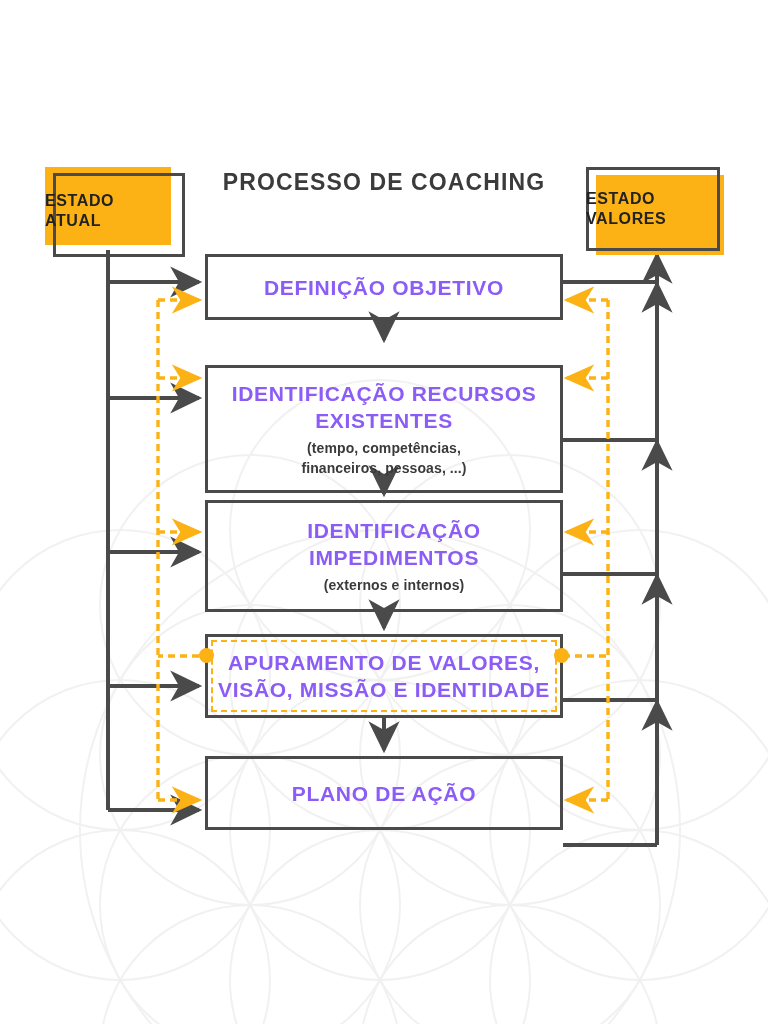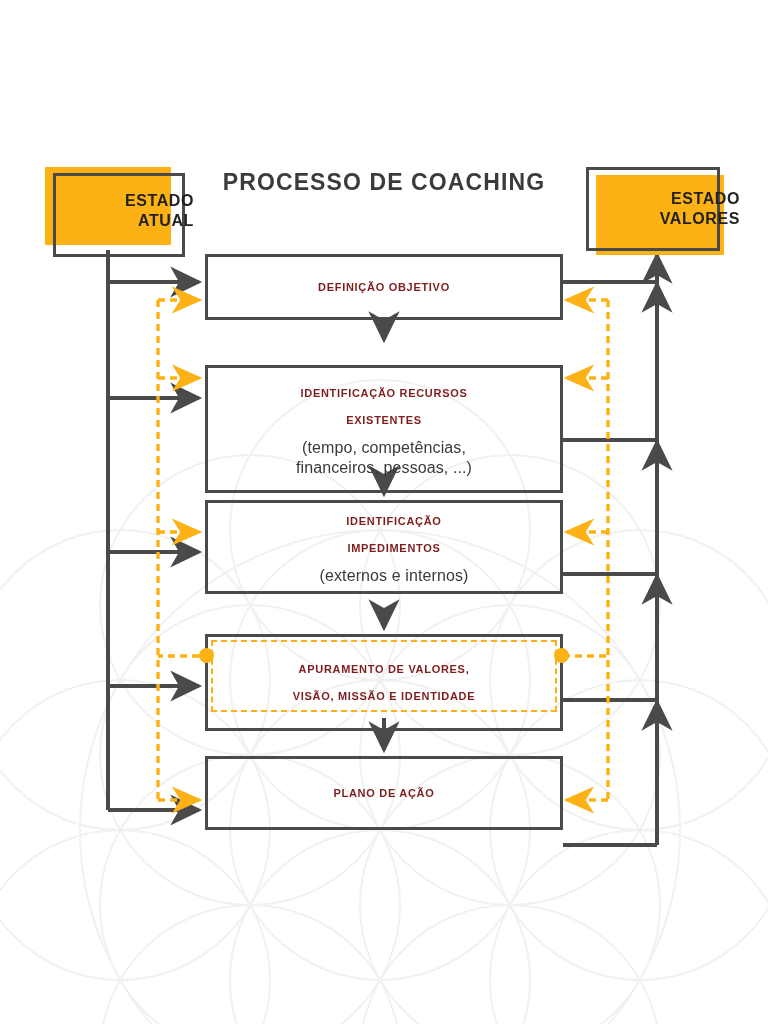--- a/index.html
+++ b/index.html
@@ -28,23 +28,23 @@
     letter-spacing:1.1px;
     color:#3b3b3b;
   }
 
   
   .badge{position:absolute;}
   .badge .fill{position:absolute;background:#fcb215;}
   .badge .frame{position:absolute;border:3.5px solid #4a4a4a;box-sizing:border-box;}
   .badge .txt{
     position:absolute;left:0;right:0;
-    text-align:right;
+    text-align:left;
     font-size:16px;font-weight:bold;letter-spacing:.6px;
-    color:#222;line-height:20px;margin-left:16px;
+    color:#222;line-height:20px;
   }
 
   #badge-atual{left:45px;top:167px;width:140px;height:90px;}
   #badge-atual .fill {left:0px;  top:0px;  width:126px;height:78px;}
   #badge-atual .frame{left:8px;  top:6px;  width:132px;height:84px;}
   #badge-atual .txt  {top:24px;width:133px;}
 
   #badge-desejado{left:586px;top:167px;width:142px;height:92px;}
   #badge-desejado .fill {left:10px;top:8px; width:128px;height:80px;}
   #badge-desejado .frame{left:0px; top:0px; width:134px;height:84px;}
@@ -55,31 +55,31 @@
     position:absolute;
     left:205px;width:358px;
     border:3.5px solid #4a4a4a;
     box-sizing:border-box;
     background:transparent;
     display:flex;flex-direction:column;
     align-items:center;justify-content:center;
     text-align:center;
   }
   .pbox .head{
-    font-size:11px;font-weight:bold;letter-spacing:.7px;
-    color:#7f1d1d;line-height:27px;
+    font-size:21px;font-weight:bold;letter-spacing:.7px;
+    color:#8b5cf6;line-height:27px;
   }
   .pbox .sub{
-    font-size:16px;font-weight:normal;letter-spacing:.1px;
+    font-size:14px;font-weight:bold;letter-spacing:.1px;
     color:#3a3a3a;line-height:20px;margin-top:4px;
   }
   #box-0{top:254px;height:66px;}
   #box-1{top:365px;height:128px;}
-  #box-2{top:500px;height:94px;padding-left:20px;}
-  #box-3{top:634px;height:97px;}
+  #box-2{top:500px;height:112px;padding-left:20px;}
+  #box-3{top:634px;height:84px;}
   #box-4{top:756px;height:74px;}
 
   
   .inner-dash{
     position:absolute;
     left:211px;top:640px;width:346px;height:72px;
     border:2.5px dashed #fcb215;
     box-sizing:border-box;
     pointer-events:none;
   }

